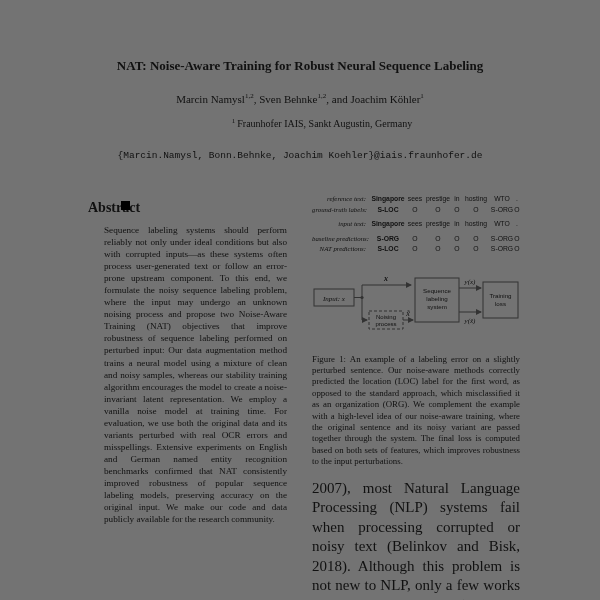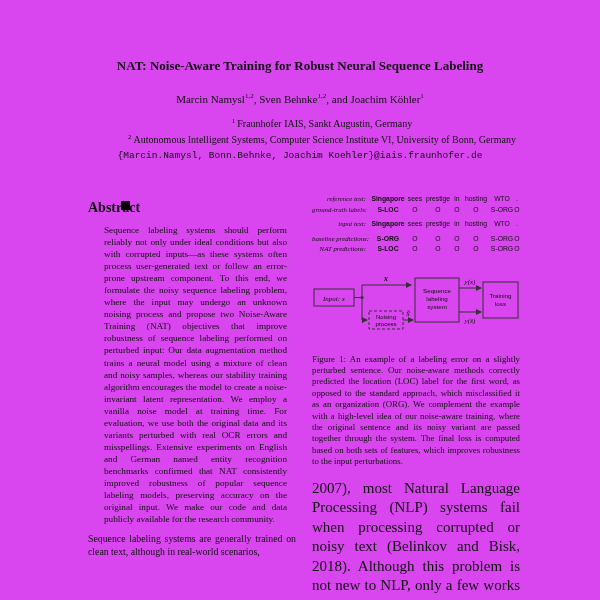--- a/index.html
+++ b/index.html
@@ -1,16 +1,16 @@
 <!DOCTYPE html>
 <html><head>
 <meta charset="utf-8">
 <style>
   html,body{margin:0;padding:0;background:#e8e8e8;}
-  .page{position:relative;width:600px;height:600px;margin:0 auto;background:#d946ef;
+  .page{position:relative;width:600px;height:600px;margin:0 auto;background:#737373;
         font-family:"Liberation Serif",serif;color:#111;overflow:hidden;}
   sup{font-size:7px;line-height:0;}
 
   .title{position:absolute;top:58px;left:55px;right:55px;text-align:center;
          font-size:13px;font-weight:bold;}
   .authors{position:absolute;top:93px;left:0;right:0;text-align:center;font-size:11px;}
   .authors b{font-weight:normal;}
   .affils{position:absolute;top:116px;left:0;right:0;text-align:center;
           font-size:10px;line-height:16px;padding-left:44px;}
   .affil-text{margin-left:2px;}
@@ -55,35 +55,33 @@
 <div class="page">
 
   <div class="title">NAT: Noise-Aware Training for Robust Neural Sequence Labeling</div>
 
   <div class="authors">
     <span><b>Marcin Namysl</b><sup>1,2</sup><span>, </span></span><span><b>Sven Behnke</b><sup>1,2</sup><span>, and </span></span><span><b>Joachim Köhler</b><sup>1</sup></span>
   </div>
 
   <div class="affils">
     <div><sup>1</sup><span class="affil-text">Fraunhofer IAIS, Sankt Augustin, Germany</span></div>
-    <div><sup>2</sup><span class="affil-text">Autonomous Intelligent Systems, Computer Science Institute VI, University of Bonn, Germany</span></div>
   </div>
 
   <div class="email">{Marcin.Namysl, Bonn.Behnke, Joachim Koehler}@iais.fraunhofer.de</div>
 
   <div class="columns">
 
     <div class="col">
       <div class="abstract-head">
         <span class="square"></span>
         <span>Abstract</span>
       </div>
       <div class="abstract-text">Sequence labeling systems should perform reliably not only under ideal conditions but also with corrupted inputs—as these systems often process user-generated text or follow an error-prone upstream component. To this end, we formulate the noisy sequence labeling problem, where the input may undergo an unknown noising process and propose two Noise-Aware Training (NAT) objectives that improve robustness of sequence labeling performed on perturbed input: Our data augmentation method trains a neural model using a mixture of clean and noisy samples, whereas our stability training algorithm encourages the model to create a noise-invariant latent representation. We employ a vanilla noise model at training time. For evaluation, we use both the original data and its variants perturbed with real OCR errors and misspellings. Extensive experiments on English and German named entity recognition benchmarks confirmed that NAT consistently improved robustness of popular sequence labeling models, preserving accuracy on the original input. We make our code and data publicly available for the research community.</div>
 
-      <div class="body-text">Sequence labeling systems are generally trained on clean text, although in real-world scenarios,</div>
     </div>
 
     <div class="col">
 
       <div class="fig-table">
           <div class="fig-row">
             <span class="fig-label">reference text:</span>
             <span class="fig-token emph">Singapore</span>
             <span class="fig-token">sees</span>
             <span class="fig-token">prestige</span>

